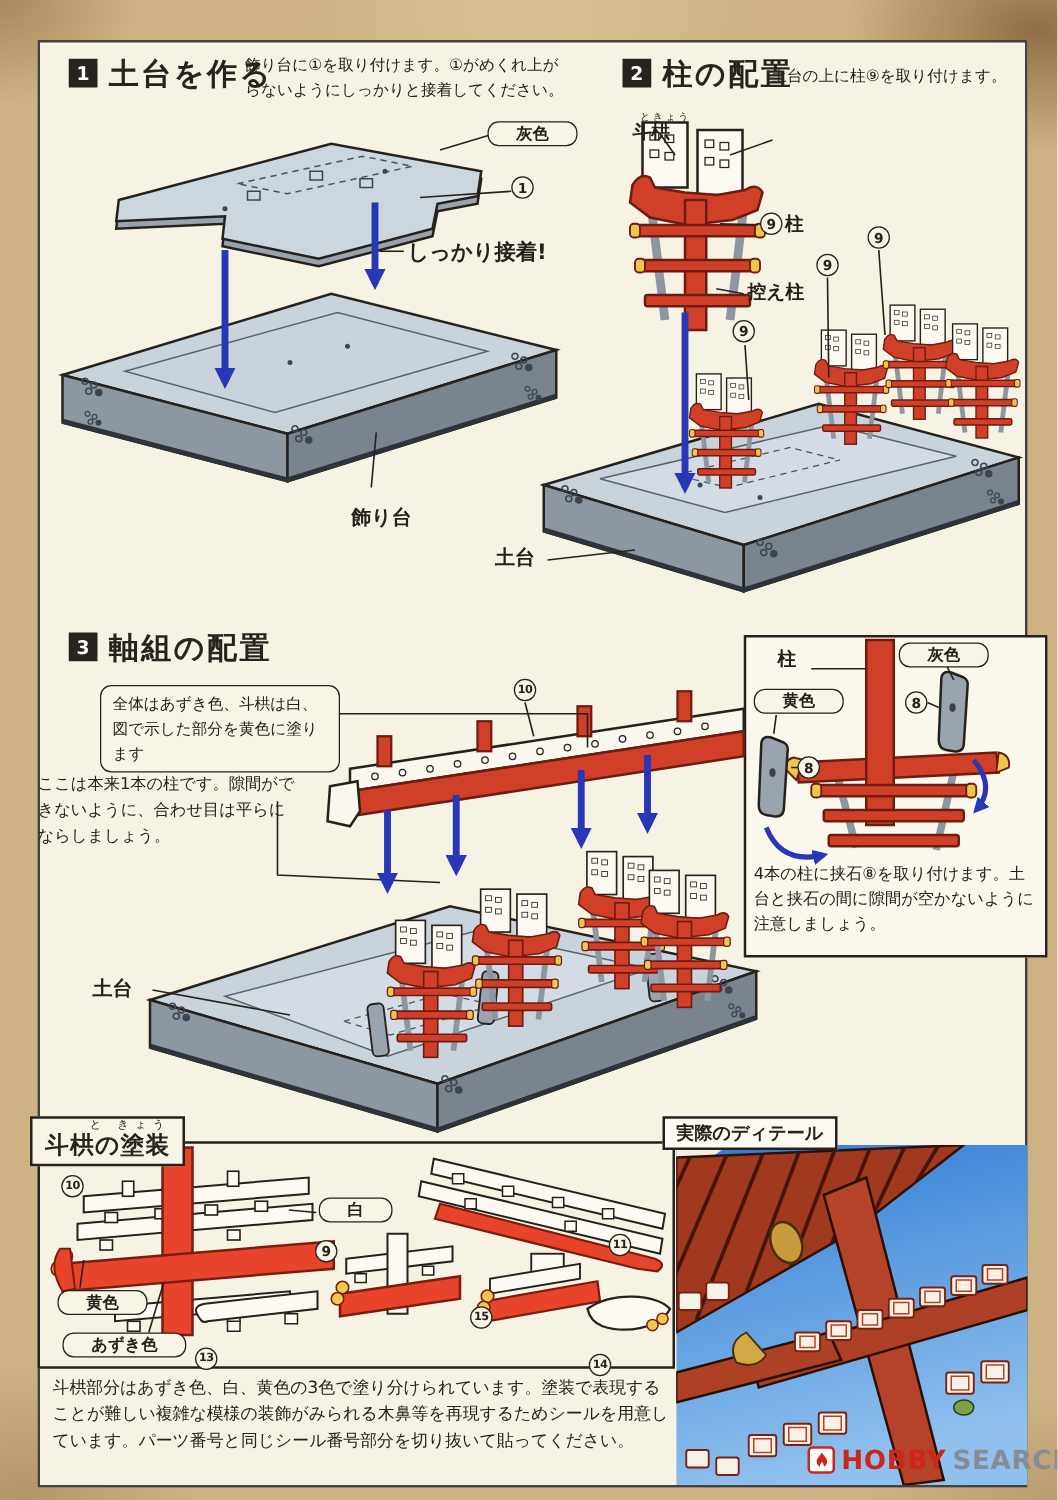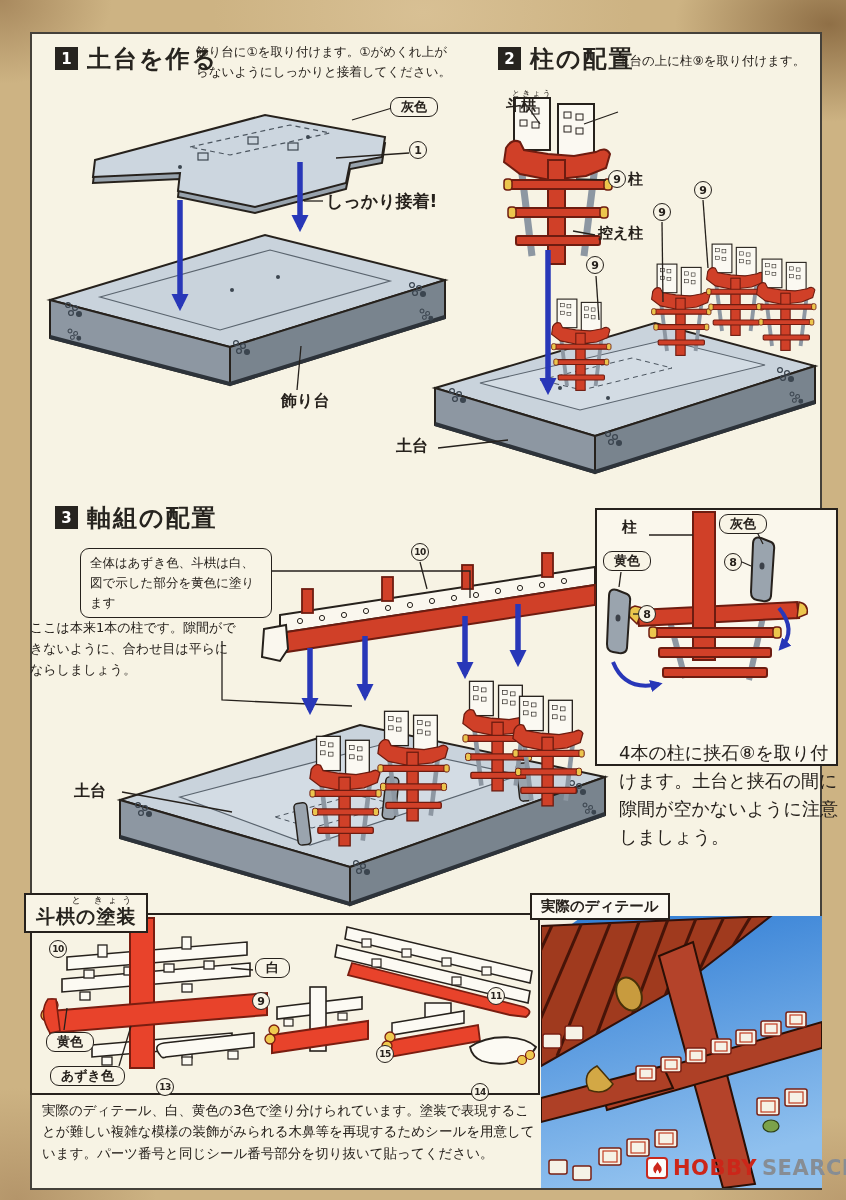--- a/index.html
+++ b/index.html
@@ -17,21 +17,21 @@
   .z{position:absolute;z-index:4;}
   .hdr{position:absolute;display:flex;align-items:flex-start;gap:9px;z-index:6;}
   .hdr .sq{width:23px;height:23px;background:#27241f;color:#fff;font-size:15px;font-weight:bold;
     display:flex;align-items:center;justify-content:center;margin-top:4px;flex:none;}
   .hdr .t{font-family:"DejaVu Serif","Liberation Serif",serif;font-size:24px;font-weight:bold;
     letter-spacing:2px;color:#27241f;white-space:nowrap;}
   .plain{position:absolute;font-size:12.5px;line-height:1.62;color:#26211c;z-index:6;}
   .notebox{position:absolute;border:1.5px solid #26211c;border-radius:9px;background:#f8f4e6;
     padding:4px 9px;font-size:13px;line-height:1.6;color:#26211c;z-index:6;}
   .boxlbl{position:absolute;border:1.5px solid #26211c;border-radius:9px;background:#f8f4e6;
-    padding:0px 10px;font-size:13px;font-weight:600;color:#26211c;white-space:nowrap;z-index:7;}
+    padding:0px 22px;font-size:13px;font-weight:600;color:#26211c;white-space:nowrap;z-index:7;}
   .lbl{position:absolute;font-size:15px;font-weight:600;color:#26211c;white-space:nowrap;z-index:7;}
   .badge{position:absolute;width:18px;height:18px;border:1.5px solid #26211c;border-radius:50%;
     background:#f8f4e6;font-size:11px;font-weight:600;display:flex;align-items:center;
     justify-content:center;z-index:7;color:#26211c;box-sizing:border-box;}
   .badge.two{font-size:9px;letter-spacing:-0.5px;}
   .sqbadge-sm{display:inline-flex;width:14px;height:14px;background:#27241f;color:#fff;
     font-size:10px;font-weight:bold;align-items:center;justify-content:center;
     vertical-align:1px;margin-right:3px;}
   .furi{position:absolute;font-size:8px;color:#26211c;letter-spacing:2px;z-index:7;white-space:nowrap;}
   #s4panel{position:absolute;left:30px;top:913px;width:510px;height:182px;
@@ -140,21 +140,21 @@
       <use href="#swirl" transform="translate(372,200)"></use>
       <use href="#swirl" transform="translate(196,258)"></use>
       <use href="#swirl" transform="translate(30,246) scale(0.8)"></use>
       <use href="#swirl" transform="translate(382,226) scale(0.8)"></use>
     </g>
   </svg>
 
   <div class="boxlbl" style="left:390px;top:97px;">灰色</div>
   <div class="badge" style="left:409px;top:141px;">1</div>
   <div class="lbl" style="left:326px;top:190px;font-size:17px;font-weight:bold;">しっかり接着!</div>
-  <div class="lbl" style="left:281px;top:391px;font-size:16px;">飾り台</div>
+  <div class="lbl" style="left:281px;top:404px;font-size:16px;">飾り台</div>
 
   <div class="hdr" style="left:498px;top:43px;">
     <div class="sq">2</div>
     <div class="t" style="font-size:24px;">柱の配置</div>
   </div>
   <div class="plain" style="left:617px;top:51px;width:220px;">土台の上に柱⑨を取り付けます。</div>
 
 
   <svg class="z" style="left:420px;top:88px;" width="402" height="440" viewBox="0 0 402 440">
     <g>
@@ -277,21 +277,21 @@
       <line x1="36" y1="104" x2="42" y2="104"></line>
     </g>
     <path d="M16,152 Q28,182 62,174" fill="none" stroke="#2837b8" stroke-width="4" marker-end="url(#ah)"></path>
     <path d="M182,98 Q200,120 184,138" fill="none" stroke="#2837b8" stroke-width="4" marker-end="url(#ah)"></path>
   </svg>
   <div class="lbl" style="left:622px;top:518px;font-size:15px;font-weight:bold;">柱</div>
   <div class="boxlbl" style="left:719px;top:514px;">灰色</div>
   <div class="boxlbl" style="left:603px;top:551px;">黄色</div>
   <div class="badge" style="left:724px;top:553px;">8</div>
   <div class="badge" style="left:638px;top:605px;">8</div>
-  <div class="plain" style="left:603px;top:739px;width:226px;font-size:18px;line-height:1.55;margin-left:16px;">4本の柱に挟石⑧を取り付けます。土台と挟石の間に隙間が空かないように注意しましょう。</div>
+  <div class="plain" style="left:603px;top:690px;width:226px;font-size:13px;line-height:1.55;">4本の柱に挟石⑧を取り付けます。土台と挟石の間に隙間が空かないように注意しましょう。</div>
 
   <div id="s4panel"></div>
   <div id="s4hdr">
     <div class="f">と きょう</div>
     <div class="t">斗栱の塗装</div>
   </div>
 
   <svg class="z" style="left:32px;top:915px;" width="506" height="178" viewBox="0 0 506 178">
 
     <g>
@@ -376,21 +376,21 @@
   <div class="badge two" style="left:49px;top:940px;">10</div>
   <div class="boxlbl" style="left:255px;top:958px;">白</div>
   <div class="badge" style="left:252px;top:992px;">9</div>
   <div class="badge two" style="left:487px;top:987px;">11</div>
   <div class="boxlbl" style="left:46px;top:1032px;">黄色</div>
   <div class="boxlbl" style="left:50px;top:1066px;">あずき色</div>
   <div class="badge two" style="left:156px;top:1078px;">13</div>
   <div class="badge two" style="left:376px;top:1045px;">15</div>
   <div class="badge two" style="left:471px;top:1083px;">14</div>
 
-  <div class="plain" style="left:42px;top:1100px;width:500px;font-size:13.5px;line-height:1.58;">実際のディテール、白、黄色の3色で塗り分けられています。塗装で表現することが難しい複雑な模様の装飾がみられる木鼻等を再現するためシールを用意しています。パーツ番号と同じシール番号部分を切り抜いて貼ってください。</div>
+  <div class="plain" style="left:42px;top:1100px;width:500px;font-size:13.5px;line-height:1.58;">斗栱部分はあずき色、白、黄色の3色で塗り分けられています。塗装で表現することが難しい複雑な模様の装飾がみられる木鼻等を再現するためシールを用意しています。パーツ番号と同じシール番号部分を切り抜いて貼ってください。</div>
 
   <svg class="z" style="left:541px;top:916px;" width="281" height="272" viewBox="0 0 281 272">
     <defs>
       <linearGradient id="skyg" x1="0" y1="0" x2="0.25" y2="1">
         <stop offset="0" stop-color="#2f7cd4"></stop>
           <stop offset="1" stop-color="#8fc0ee"></stop>
       </linearGradient>
       <clipPath id="roofclip">
           <path d="M0,10 L230,0 L140,70 L0,150 Z"></path>
         </clipPath>

